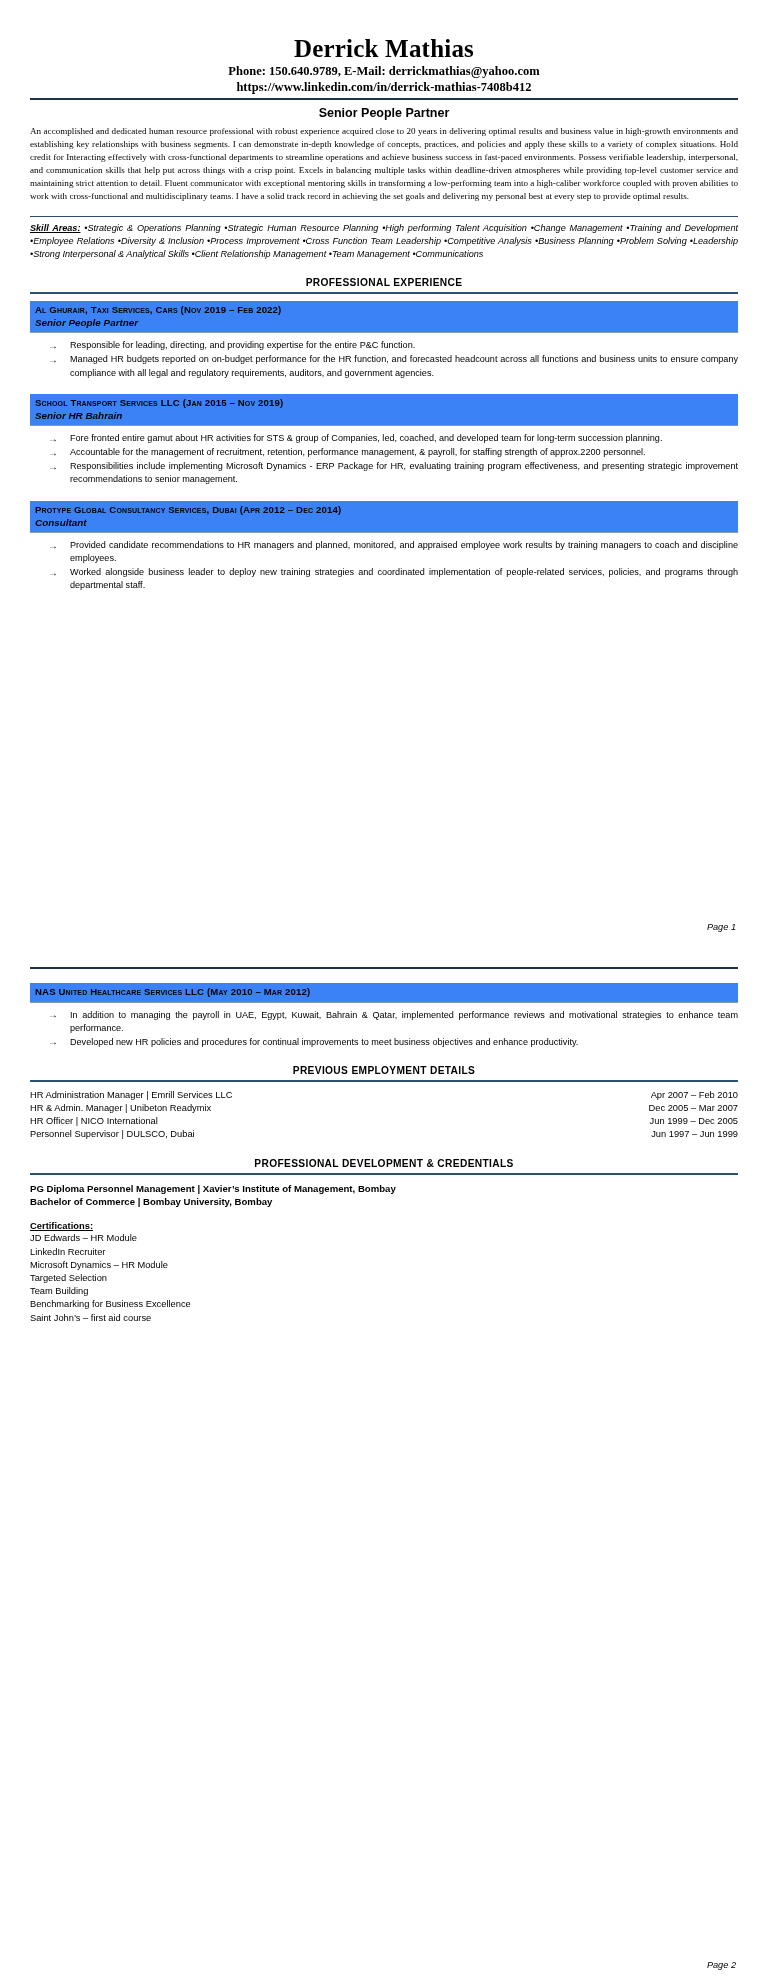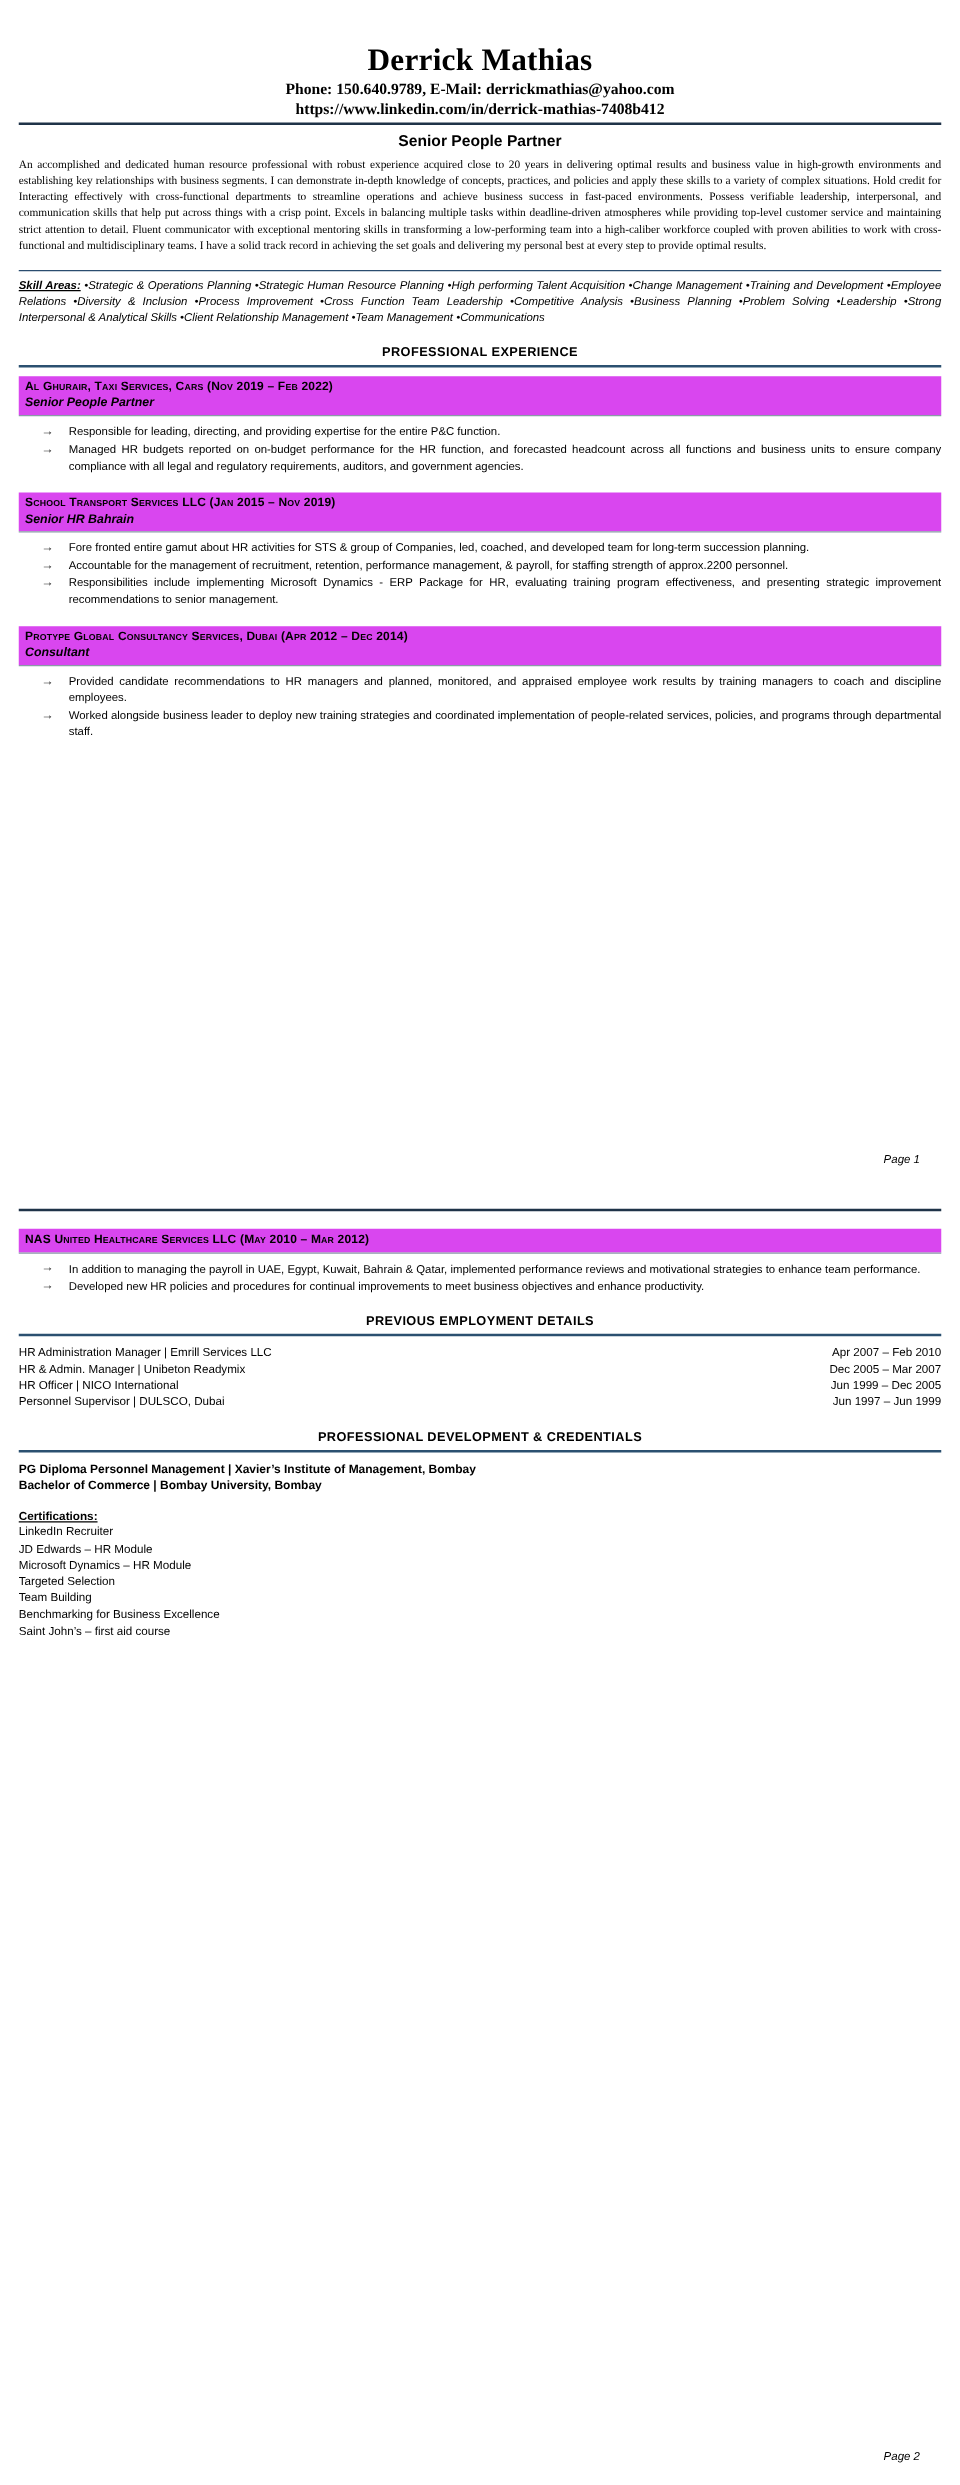--- a/index.html
+++ b/index.html
@@ -7,21 +7,21 @@
   body {
     width: 768px;
     background: #ffffff;
     font-family: "Liberation Sans", sans-serif;
     color: #000000;
     -webkit-font-smoothing: antialiased;
   }
   .page {
     width: 768px;
     position: relative;
-    padding: 0 15px;
+    padding: 0 30px;
   }
   .page-1 { padding-top: 34px; height: 954px; }
   .page-2 { height: 1034px; padding-top: 10px; }
 
   
   .doc-header { text-align: center; }
   .cand-name {
     font-family: "Liberation Serif", serif;
     font-weight: bold;
     font-size: 25px;
@@ -80,21 +80,21 @@
     letter-spacing: 0.35px;
     margin: 16px 0 4px 0;
   }
   .section-rule {
     border-top: 2.1px solid #2b5070;
     margin-bottom: 7px;
   }
 
   
   .job-head {
-    background: #d946ef;
+    background: #3b82f6;
     padding: 3px 5px 3px 5px;
   }
   .job-company {
     font-weight: bold;
     font-size: 9.6px;
     font-variant: small-caps;
     letter-spacing: 0.15px;
     line-height: 12.5px;
   }
   .job-title {
@@ -290,22 +290,22 @@
     </tbody>
   </table>
 
   <div class="section-head">PROFESSIONAL DEVELOPMENT &amp; CREDENTIALS</div>
   <div class="section-rule"></div>
 
   <div class="edu-line">PG Diploma Personnel Management | Xavier’s Institute of Management, Bombay</div>
   <div class="edu-line">Bachelor of Commerce | Bombay University, Bombay</div>
 
   <div class="cert-label">Certifications:</div>
+  <div class="cert-item">JD Edwards – HR Module</div>
   <div class="cert-item">LinkedIn Recruiter</div>
-  <div class="cert-item">JD Edwards – HR Module</div>
   <div class="cert-item">Microsoft Dynamics – HR Module</div>
   <div class="cert-item">Targeted Selection</div>
   <div class="cert-item">Team Building</div>
   <div class="cert-item">Benchmarking for Business Excellence</div>
   <div class="cert-item">Saint John’s – first aid course</div>
 
   <div class="page-num page-num-2">Page 2</div>
 </div>
 
 </body></html>

